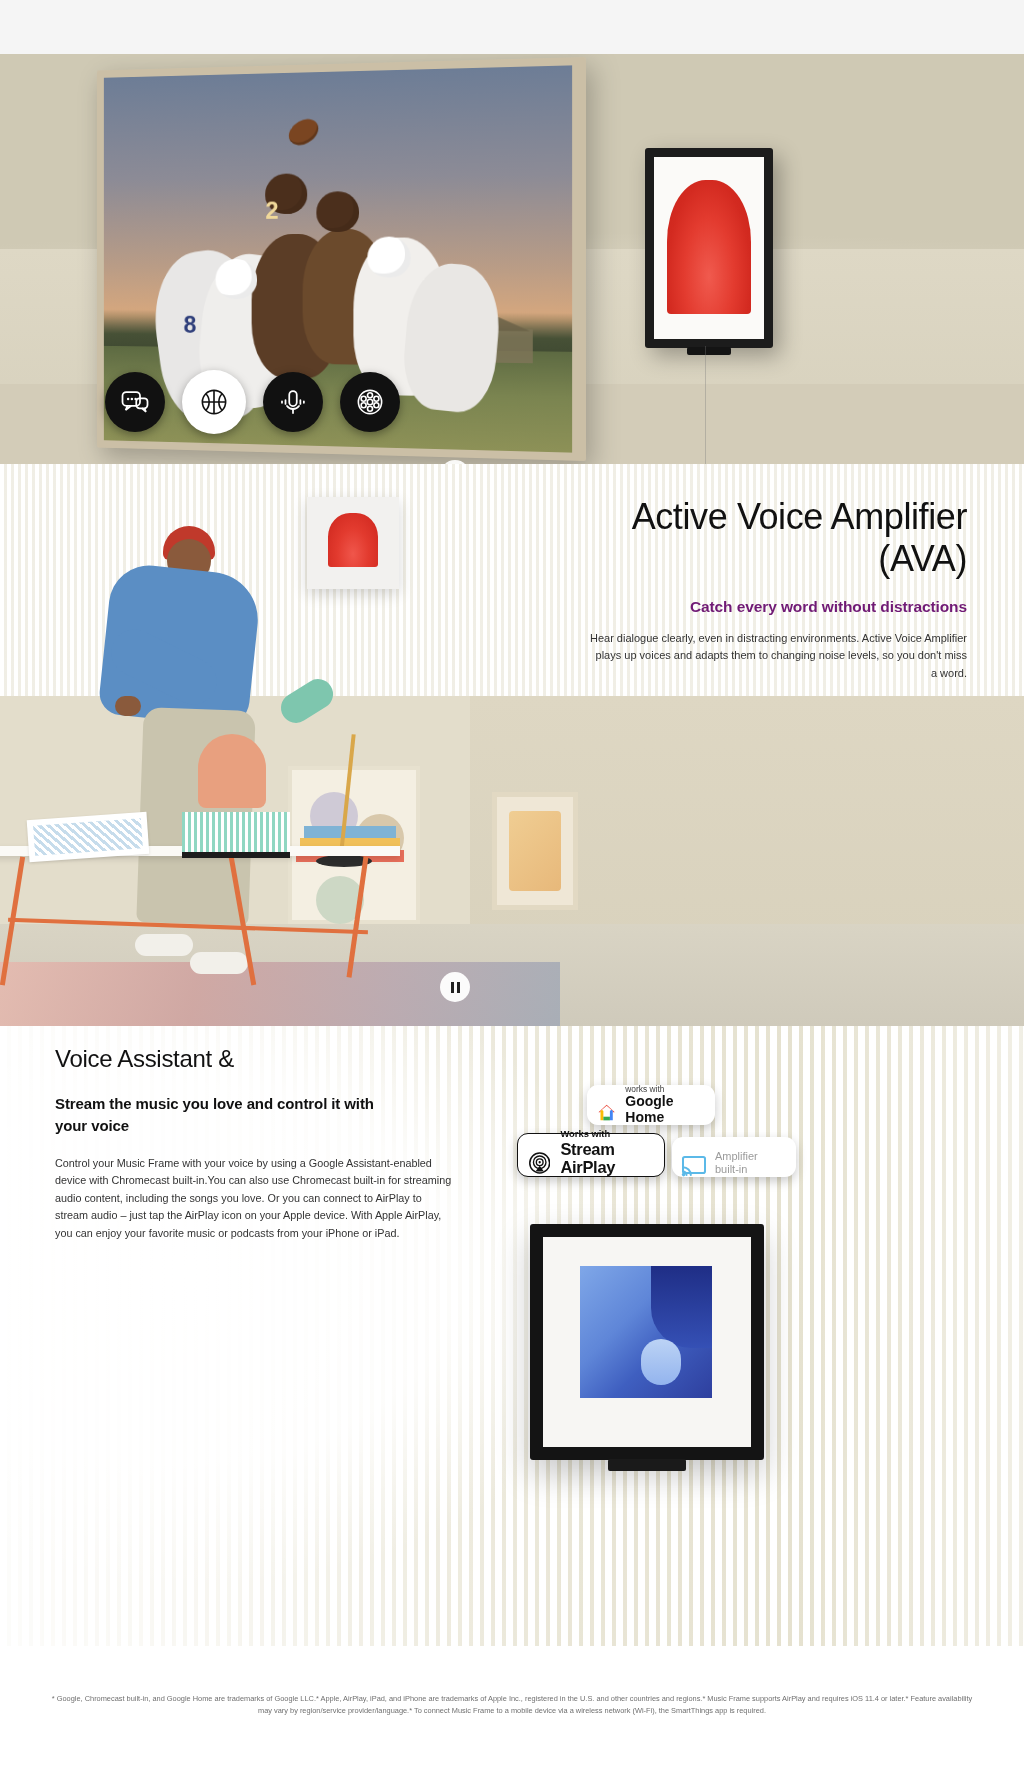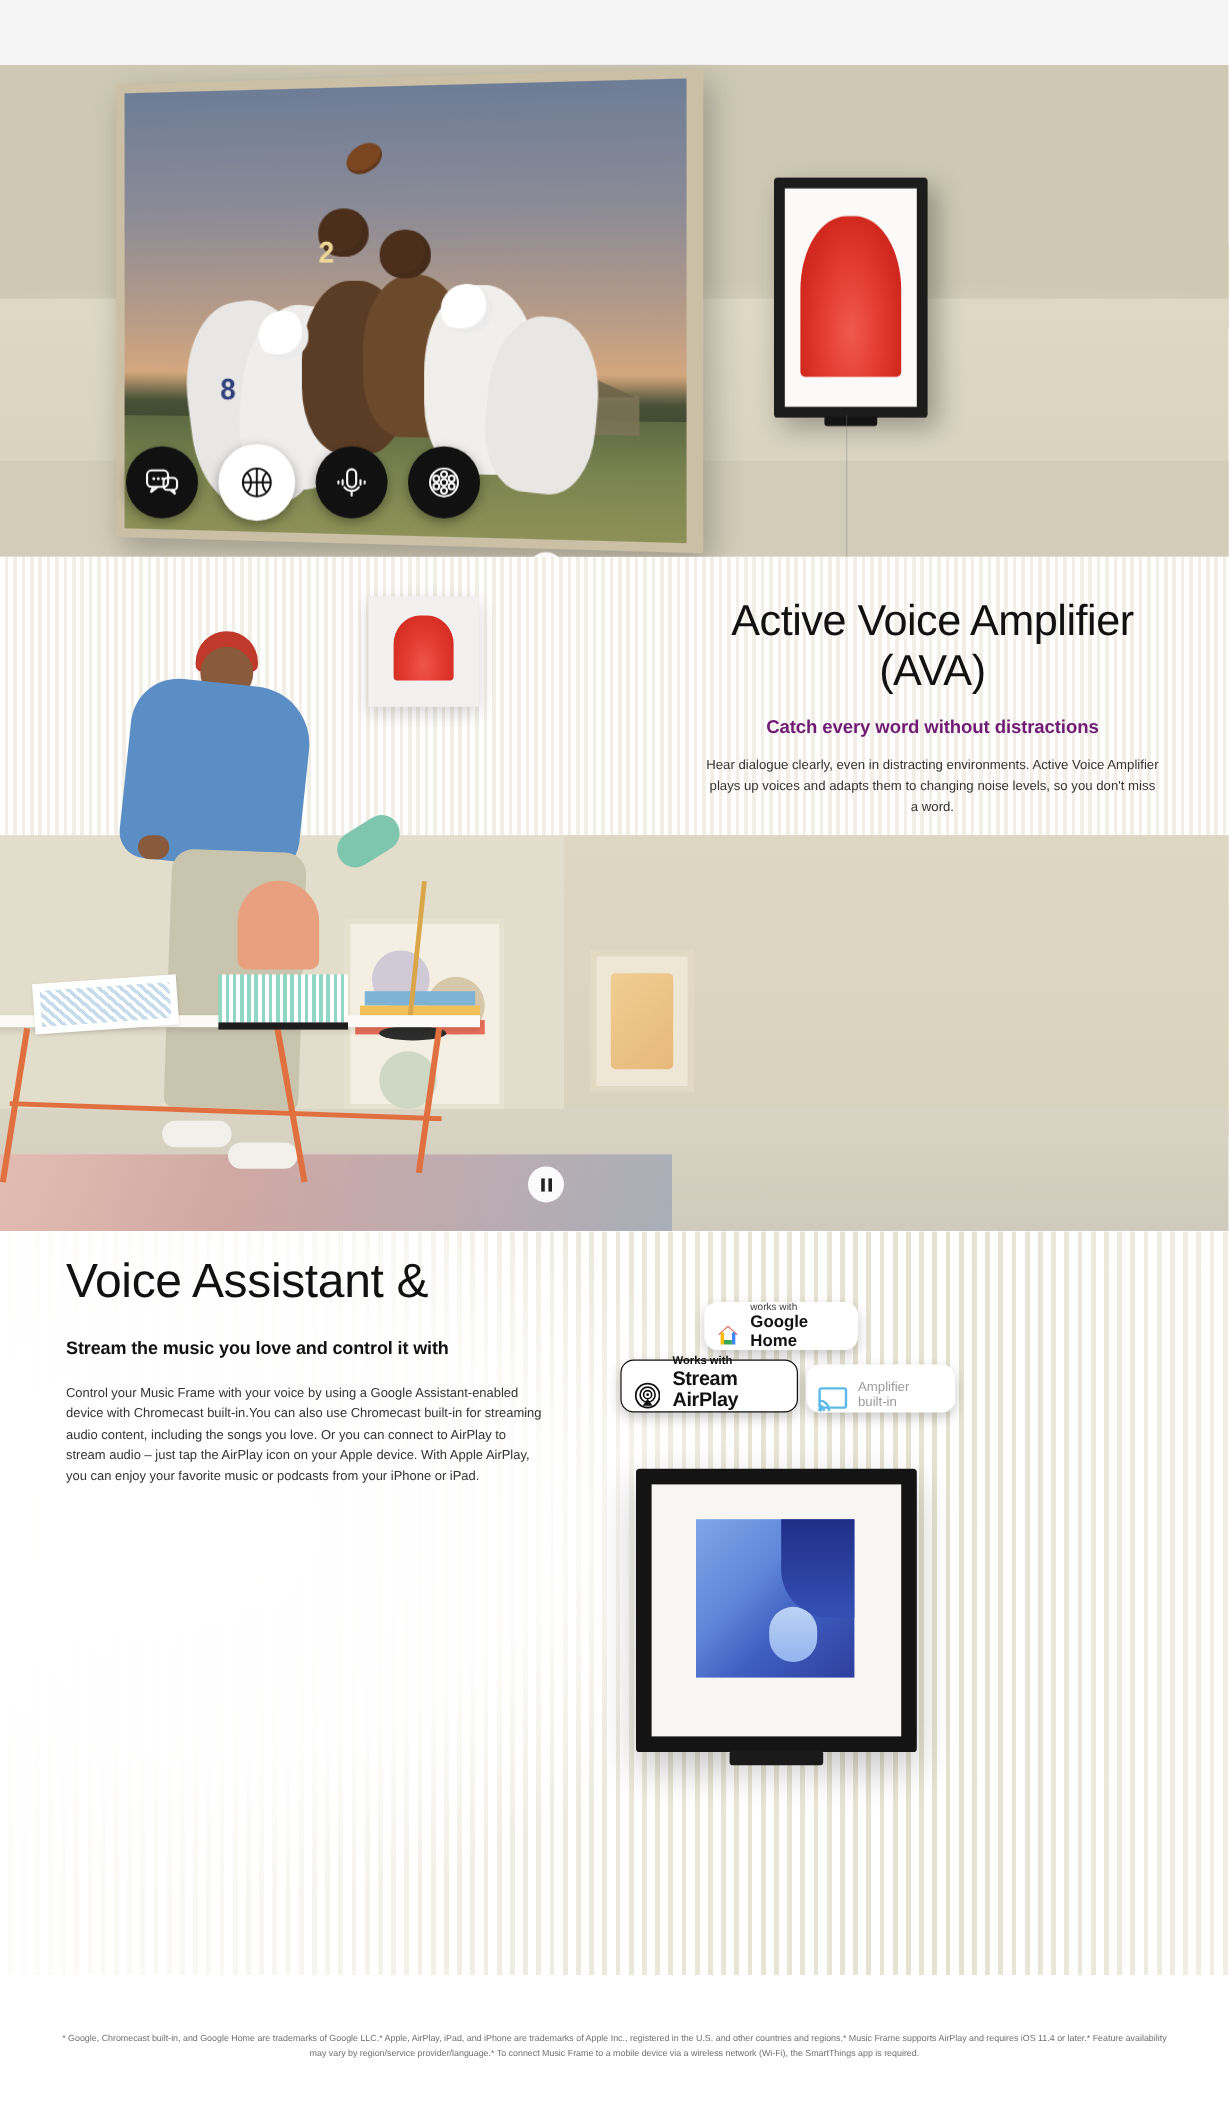--- a/index.html
+++ b/index.html
@@ -139,36 +139,36 @@
          box-shadow:0 5px 14px rgba(0,0,0,.16); }
   .mf2 .art { position:absolute; left:21px; top:16px; right:21px; bottom:22px;
      background:radial-gradient(ellipse at 50% 76%, #f0564b 0%, #e23a2e 45%, #cc251c 100%); border-radius:44% 44% 3px 3px; }
   .wave2 { position:absolute; left:258px; top:85px; width:190px; height:40px; }
 
   .sec2-pause { position:absolute; left:440px; top:972px; width:30px; height:30px; border-radius:50%;
      background:rgba(255,255,255,.95); display:flex; align-items:center; justify-content:center; z-index:10; }
   .sec2-pause i { display:block; width:3px; height:11px; background:#222; margin:0 1.5px; }
 
   
-  .ava-text { position:absolute; right:57px; top:496px; width:380px; text-align:center; z-index:7; }
+  .ava-text { position:absolute; right:57px; top:496px; width:380px; text-align:right; z-index:7; }
   .h1 { font-size:36px; line-height:1.18; font-weight:400; color:#111; letter-spacing:-.4px; }
   .h2 { font-size:15.5px; font-weight:700; color:#701a75; margin-top:17px; letter-spacing:-.1px; }
   .p  { font-size:11px; line-height:1.58; color:#333; margin-top:14px; }
 
   
   .sec3 { position:absolute; left:0; top:1026px; width:1024px; height:739px; background:#fff; overflow:hidden; }
   .sec3-strp { position:absolute; left:0; top:0; width:1024px; height:620px;
      background: repeating-linear-gradient(90deg, rgba(255,255,255,0) 0 7px, rgba(221,216,192,.75) 7px 11px);
      -webkit-mask-image: linear-gradient(90deg, rgba(0,0,0,.10) 0%, rgba(0,0,0,.30) 22%, rgba(0,0,0,.85) 55%, rgba(0,0,0,1) 78%, rgba(0,0,0,.55) 100%);
      mask-image: linear-gradient(90deg, rgba(0,0,0,.10) 0%, rgba(0,0,0,.30) 22%, rgba(0,0,0,.85) 55%, rgba(0,0,0,1) 78%, rgba(0,0,0,.55) 100%); }
   .sec3-glow { position:absolute; left:0; top:0; width:1024px; height:620px;
      background: radial-gradient(ellipse 600px 420px at 18% 40%, #ffffff 0%, rgba(255,255,255,.85) 45%, rgba(255,255,255,0) 75%); }
 
   .va-text { position:absolute; left:55px; top:1044px; width:400px; z-index:6; }
-  .va-h1 { font-size:40px; line-height:1.22; font-weight:400; color:#111; letter-spacing:-.3px; }
+  .va-h1 { font-size:24px; line-height:1.22; font-weight:400; color:#111; letter-spacing:-.3px; }
   .va-h2 { font-size:15px; font-weight:700; color:#111; margin-top:20px; line-height:1.45; letter-spacing:-.1px; }
   .va-p  { font-size:10.8px; line-height:1.62; color:#333; margin-top:18px; }
 
   
   .badges { position:absolute; left:517px; top:1085px; width:300px; height:110px; z-index:9; }
   .badge { position:absolute; background:#fff; border-radius:11px; display:flex; align-items:flex-end;
            box-shadow: 0 4px 11px rgba(0,0,0,.22); }
   .bg-google { left:70px; top:0px;  width:128px; height:40px; padding:0 9px; gap:8px; }
   .bg-air    { left:0px;  top:48px; width:148px; height:44px; padding:0 11px; gap:10px; border:1.6px solid #111; }
   .bg-chrome { left:155px; top:52px; width:124px; height:40px; padding:0 9px; gap:8px; }
@@ -438,20 +438,21 @@
   </div>
 
   <div class="sec3">
     <div class="sec3-strp"></div>
     <div class="sec3-glow"></div>
   </div>
 
   <div class="va-text">
     <div class="va-h1">Voice Assistant &amp;</div>
     <div class="va-h2">Stream the music you love and control it with</div>
+    <div class="va-h2" style="margin-top:0">your voice</div>
     <div class="va-p">Control your Music Frame with your voice by using a Google Assistant-enabled device with Chromecast built-in.You can also use Chromecast built-in for streaming audio content, including the songs you love. Or you can connect to AirPlay to stream audio – just tap the AirPlay icon on your Apple device. With Apple AirPlay, you can enjoy your favorite music or podcasts from your iPhone or iPad.</div>
   </div>
 
   <div class="badges">
 
     <div class="badge bg-google">
       <svg viewBox="0 0 26 26" width="24" height="24">
         <path d="M13 3 L23 12 L20.5 12 L20.5 10.6 L13 4.2 L5.5 10.6 L5.5 12 L3 12 Z" fill="#ea4335"></path>
         <path d="M5.5 10.6 L5.5 22 L9 22 L9 10.6 L7.2 9 Z" fill="#fbbc05"></path>
         <path d="M20.5 10.6 L20.5 22 L17 22 L17 10.6 L18.8 9 Z" fill="#4285f4"></path>

